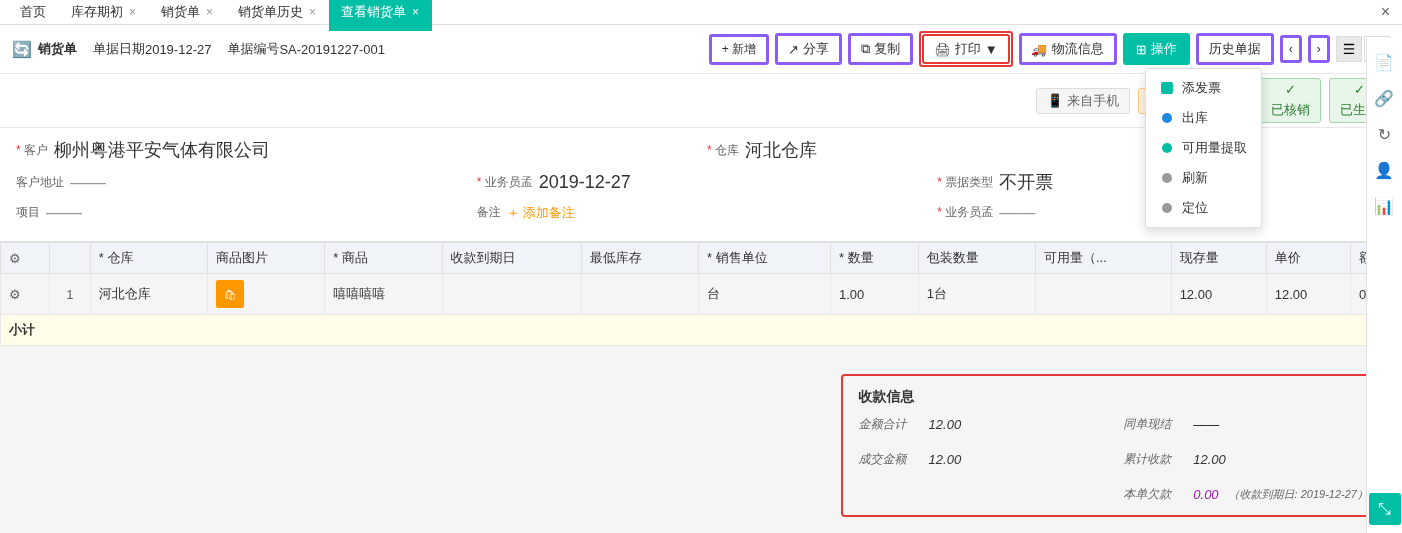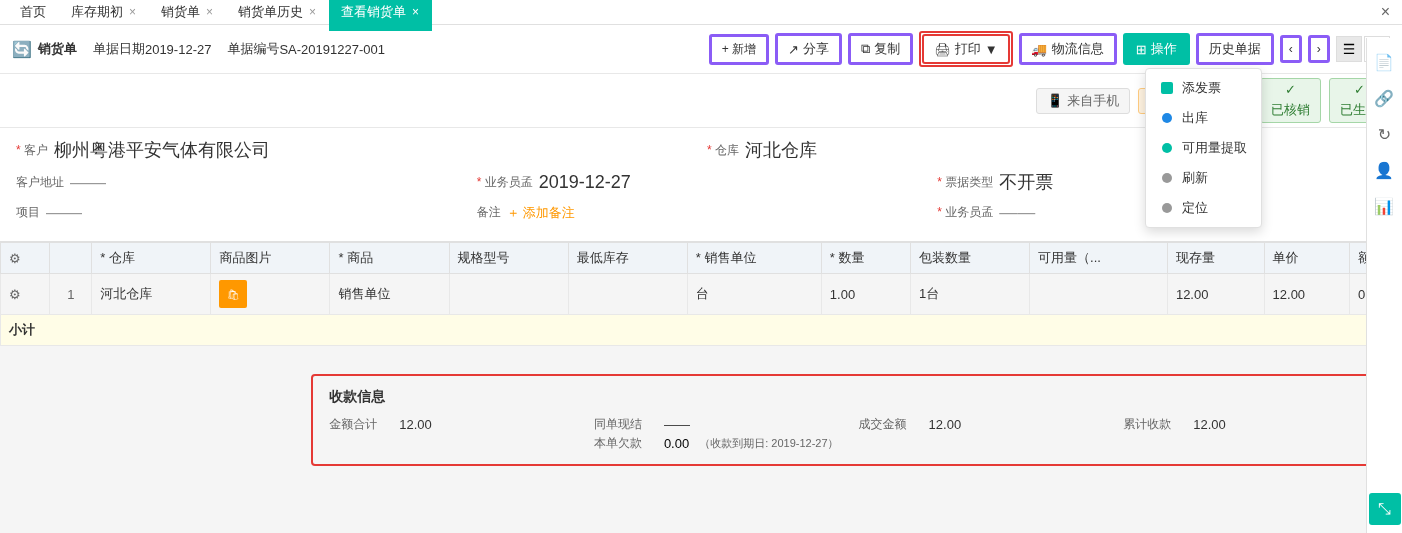--- a/index.html
+++ b/index.html
@@ -242,31 +242,32 @@
       min-width: 480px;
     }
     .payment-title {
       font-size: 14px;
       font-weight: bold;
       color: #333;
       margin-bottom: 10px;
     }
     .payment-grid {
       display: grid;
-      grid-template-columns: 1fr 1fr 1fr 1fr;
-      gap: 2px 20px;
+      grid-template-columns: 1fr 1fr;
+      gap: 18px 20px;
+      font-style: italic;
     }
     .payment-row {
       display: flex;
       align-items: center;
       gap: 10px;
     }
     .payment-label { color: #666; font-size: 12px; min-width: 60px; }
     .payment-value { color: #333; font-size: 13px; }
-    .payment-value.red { color: #000000; }
+    .payment-value.red { color: #a21caf; }
     .payment-value.note { color: #666; font-size: 11px; }
 
     
     .table-container::-webkit-scrollbar { height: 6px; }
     .table-container::-webkit-scrollbar-thumb { background: #ccc; border-radius: 3px; }
 
     
     .dropdown-menu {
       position: absolute;
       top: 68px;
@@ -482,38 +483,38 @@
 
 <div class="table-container">
   <table>
     <thead>
       <tr>
         <th><span class="gear-icon">⚙</span></th>
         <th></th>
         <th>* 仓库</th>
         <th>商品图片</th>
         <th>* 商品</th>
-        <th>规格型号</th>
+        <th>收款到期日</th>
         <th>最低库存</th>
         <th>* 销售单位</th>
         <th>* 数量</th>
         <th>包装数量</th>
         <th>可用量（...</th>
         <th>现存量</th>
         <th>单价</th>
         <th>额</th>
       </tr>
     </thead>
     <tbody>
       <tr>
         <td><span class="gear-icon">⚙</span></td>
         <td class="row-num">1</td>
         <td>河北仓库</td>
         <td><div class="product-img">🛍</div></td>
-        <td>销售单位</td>
+        <td>嘻嘻嘻嘻</td>
         <td></td>
         <td></td>
         <td>台</td>
         <td>1.00</td>
         <td>1台</td>
         <td></td>
         <td>12.00</td>
         <td>12.00</td>
         <td>0.</td>
       </tr>

